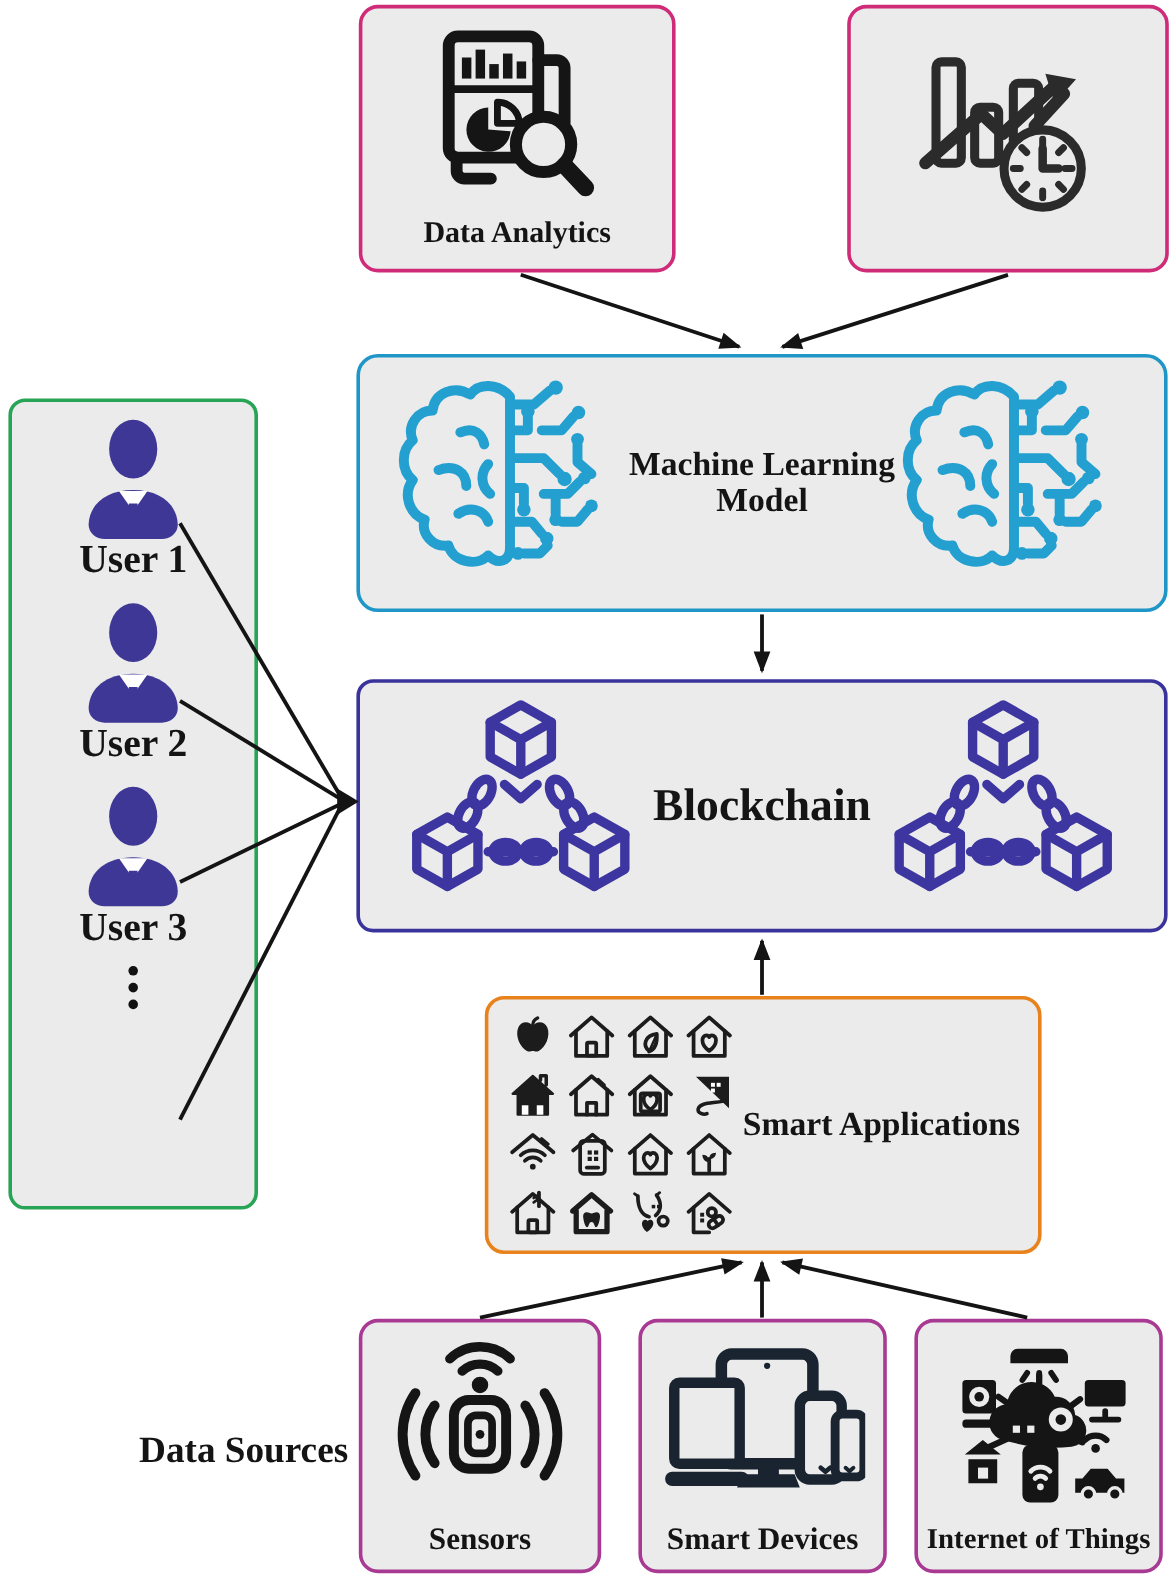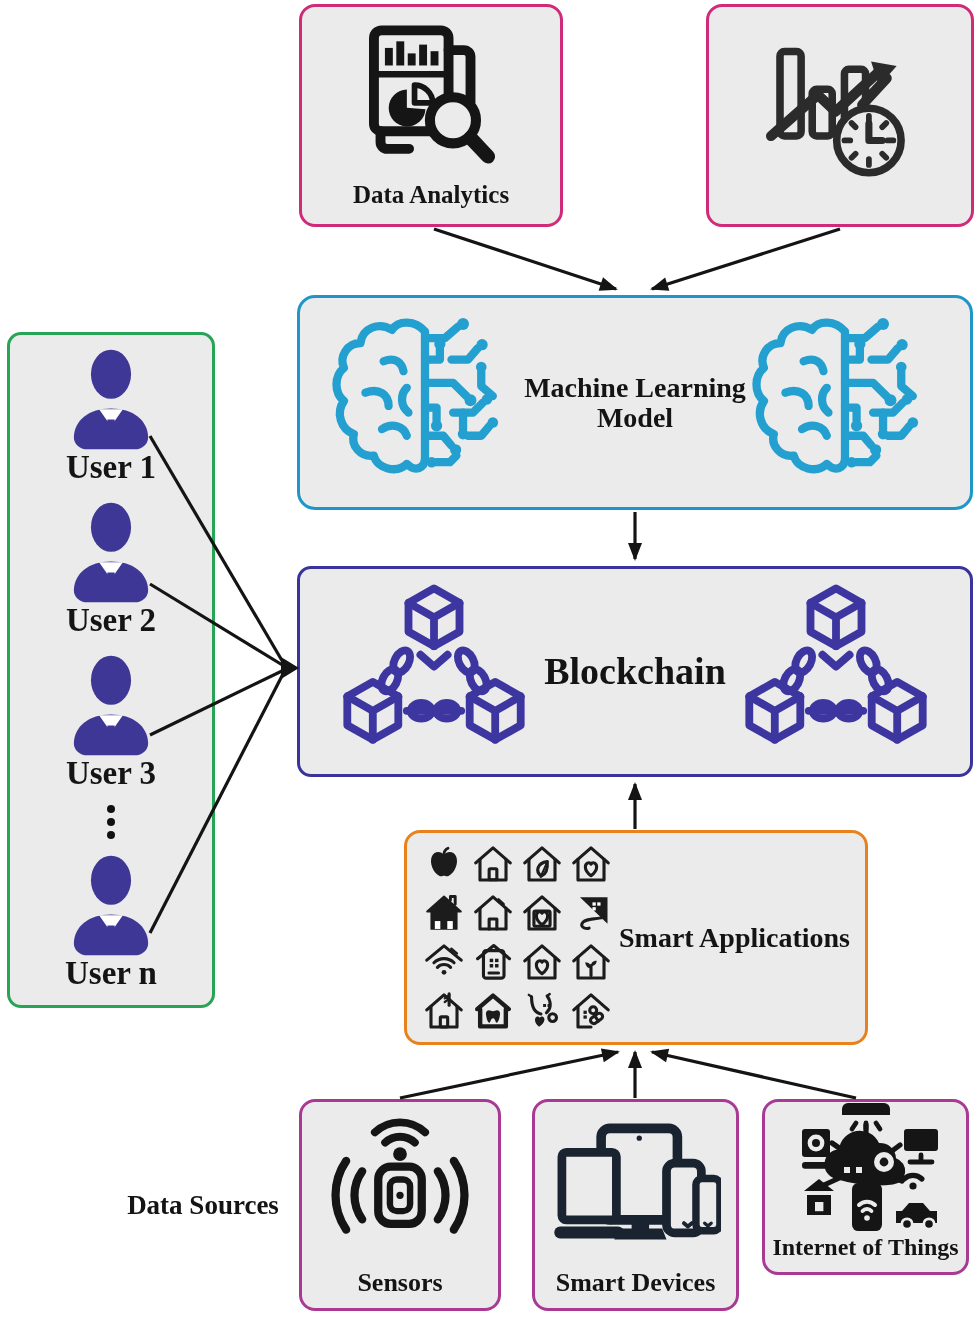--- a/index.html
+++ b/index.html
@@ -34,22 +34,22 @@
      justify-content:flex-start;padding-top:11px;border-radius:14px;}
   .user-entry{display:flex;flex-direction:column;align-items:center;margin-bottom:15px;}
   .user-entry svg{width:92px;height:104px;display:block;}
   .user-label{font-size:33px;line-height:34px;}
   #ellipsis-dots{height:36px;display:flex;flex-direction:column;justify-content:space-between;
      align-items:center;margin-bottom:13px;font-size:0;}
   #ellipsis-dots i{width:8px;height:8px;border-radius:50%;background:#111;display:block;}
   
   #box-sensors{left:299px;top:1099px;width:202px;height:212px;border-color:var(--magenta);}
   #box-smart-devices{left:532px;top:1099px;width:207px;height:212px;border-color:var(--magenta);}
-  #box-iot{left:762px;top:1099px;width:207px;height:176px;border-color:var(--magenta);}
-  #data-sources-label{position:absolute;left:108px;top:1190px;width:190px;font-size:27px;text-align:center;}
+  #box-iot{left:762px;top:1099px;width:207px;height:212px;border-color:var(--magenta);}
+  #data-sources-label{position:absolute;left:108px;top:1190px;width:190px;font-size:31px;text-align:center;}
   
   #arrows{position:absolute;left:0;top:0;width:980px;height:1317px;z-index:10;pointer-events:none;}
   #arrows line{stroke:var(--ink,#141414);stroke-width:3.2px;}
 </style>
 </head>
 <body>
 
 <div id="stage">
 
   <svg id="arrows" viewBox="0 0 980 1317">
@@ -388,31 +388,20 @@
   <path d="M27.6 49.5 L32.4 49.5 L33.8 59.5 L30 64.5 L26.2 59.5 Z" fill="#3e3795"></path>
 </svg>
         </span>
       <div class="user-label">User 3</div>
     </div>
     <div id="ellipsis-dots">
         <i></i>
         <i></i>
         <i></i>
       </div>
-    <div class="user-entry">
-      <span class="avatar-slot">
-<svg viewBox="0 0 60 70">
-  <ellipse cx="30" cy="19" rx="13.5" ry="16.5" fill="#3e3795"></ellipse>
-  <path d="M30 42 C15 42 5.5 50 5 61 C4.8 66 9 69.5 14 69.5 L46 69.5 C51 69.5 55.2 66 55 61 C54.5 50 45 42 30 42 Z" fill="#3e3795"></path>
-  <path d="M22 42.5 L30 54 L38 42.5 Z" fill="#ffffff"></path>
-  <path d="M27.6 49.5 L32.4 49.5 L33.8 59.5 L30 64.5 L26.2 59.5 Z" fill="#3e3795"></path>
-</svg>
-        </span>
-      <div class="user-label">User n</div>
-    </div>
   </div>
 
   <div id="data-sources-label">Data Sources</div>
 
   <div class="box" id="box-sensors">
     <div class="iconwrap">
       <svg width="148" height="142" viewBox="0 0 64 62" fill="none" stroke="#151515" stroke-linecap="round" stroke-linejoin="round">
         <path d="M25.5 12.5 A9.5 9.5 0 0 1 38.5 12.5" stroke-width="3.4"></path>
         <path d="M21 8 A16 16 0 0 1 43 8" stroke-width="3.4"></path>
         <circle cx="32" cy="17.5" r="3" fill="#151515" stroke="none"></circle>

